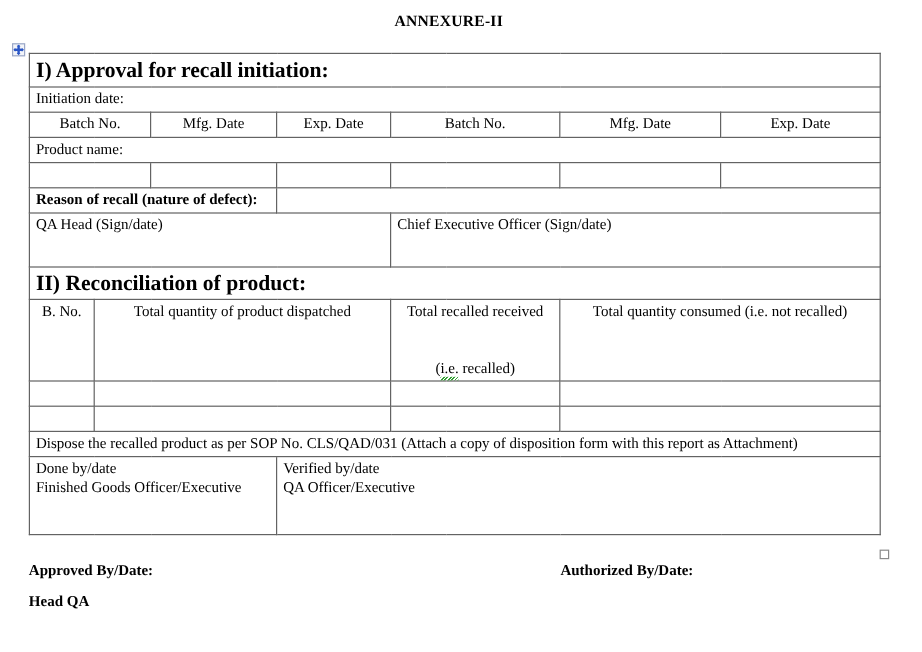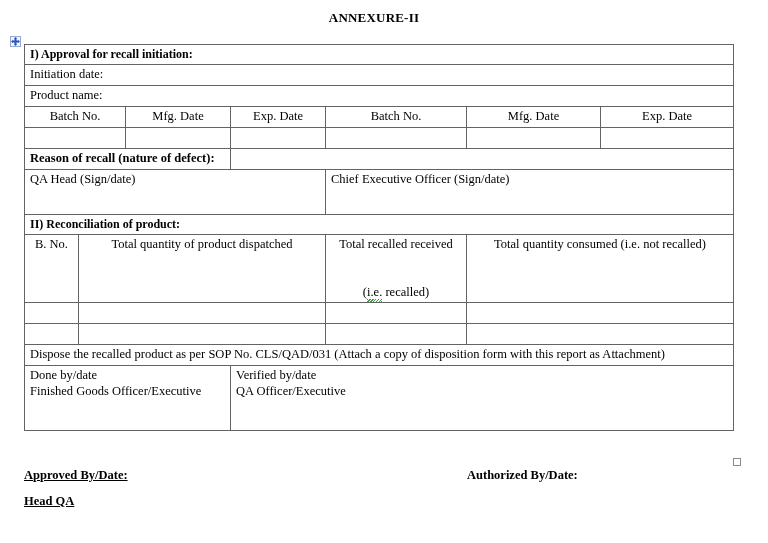--- a/index.html
+++ b/index.html
@@ -64,21 +64,21 @@
     font-size: 12.5px;
   }
   .form-table td {
     border: 1px solid #636363;
     padding: 2px 5px;
     vertical-align: top;
     line-height: 1.25;
   }
   .sec-head {
     font-weight: bold;
-    font-size: 12px;
+    font-size: 18px;
   }
   .row-h-norm { height: 20px; }
   .row-h-field { height: 21px; padding-left: 42px; }
   .row-h-blank { height: 21px; }
   .row-h-sig { height: 45px; }
   .row-h-disp { height: 65px; margin-top: 16px; }
   .center { text-align: center; }
   .cell-label { white-space: nowrap; }
   .sig-cell {
     vertical-align: bottom;
@@ -119,21 +119,20 @@
     font-weight: bold;
   }
   .footer-row {
     position: relative;
     height: 26px;
   }
   .footer-left {
     position: absolute;
     left: 0;
     top: 0;
-    text-decoration: underline;
   }
   .footer-right {
     position: absolute;
     left: 443px;
     top: 0;
   }
 </style>
 </head>
 <body>
 
@@ -167,30 +166,30 @@
   <tbody>
       <tr class="row-h-norm">
     <td colspan="8" class="sec-head">I) Approval for recall initiation:</td>
   </tr>
 
   <tr class="row-h-field">
     <td colspan="8">Initiation date:</td>
   </tr>
 
   <tr class="row-h-field">
-    <td colspan="8">Product name:</td>
-  </tr>
-
-  <tr class="row-h-field">
     <td colspan="2" class="center">Batch No.</td>
     <td class="center">Mfg. Date</td>
     <td class="center">Exp. Date</td>
     <td colspan="2" class="center">Batch No.</td>
     <td class="center">Mfg. Date</td>
     <td class="center">Exp. Date</td>
+  </tr>
+
+  <tr class="row-h-field">
+    <td colspan="8">Product name:</td>
   </tr>
 
   <tr class="row-h-blank">
     <td colspan="2"></td>
     <td></td>
     <td></td>
     <td colspan="2"></td>
     <td></td>
     <td></td>
   </tr>

